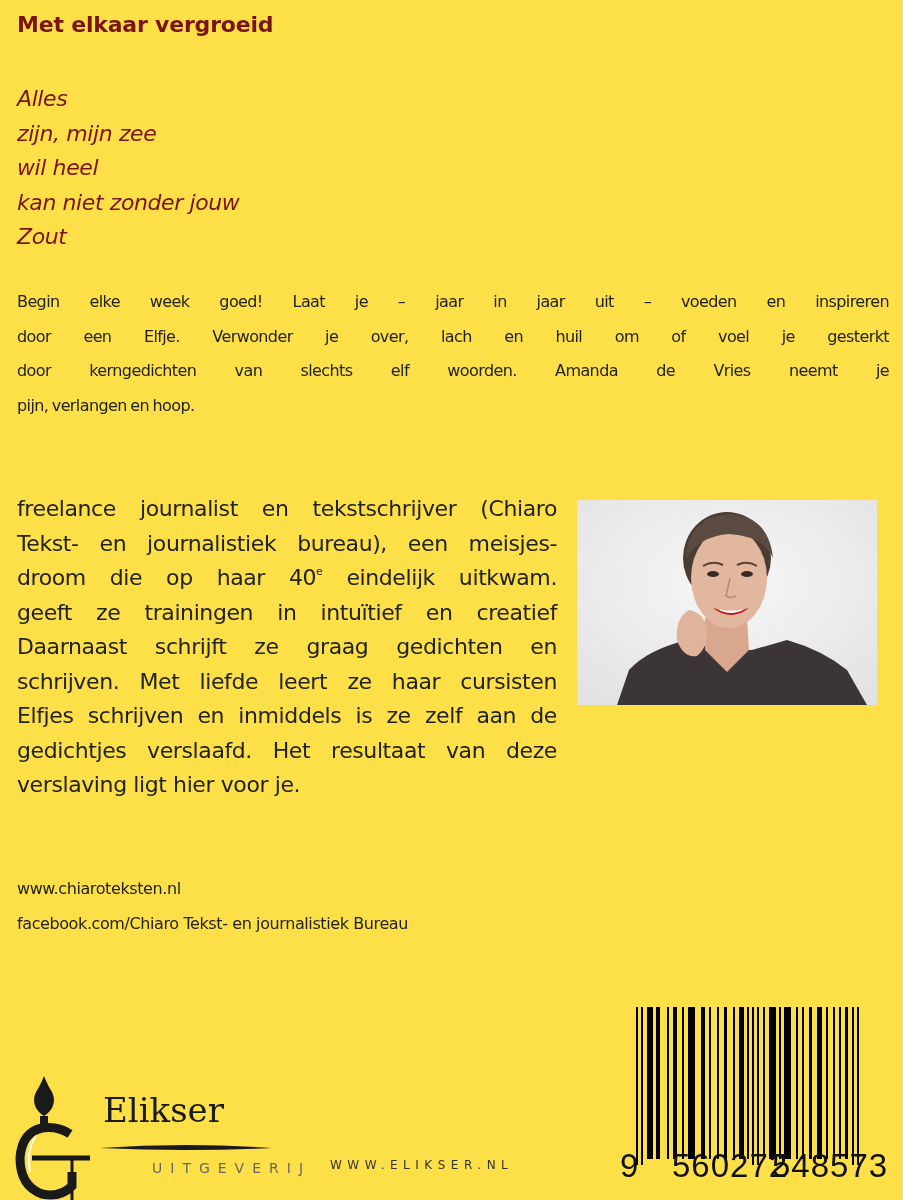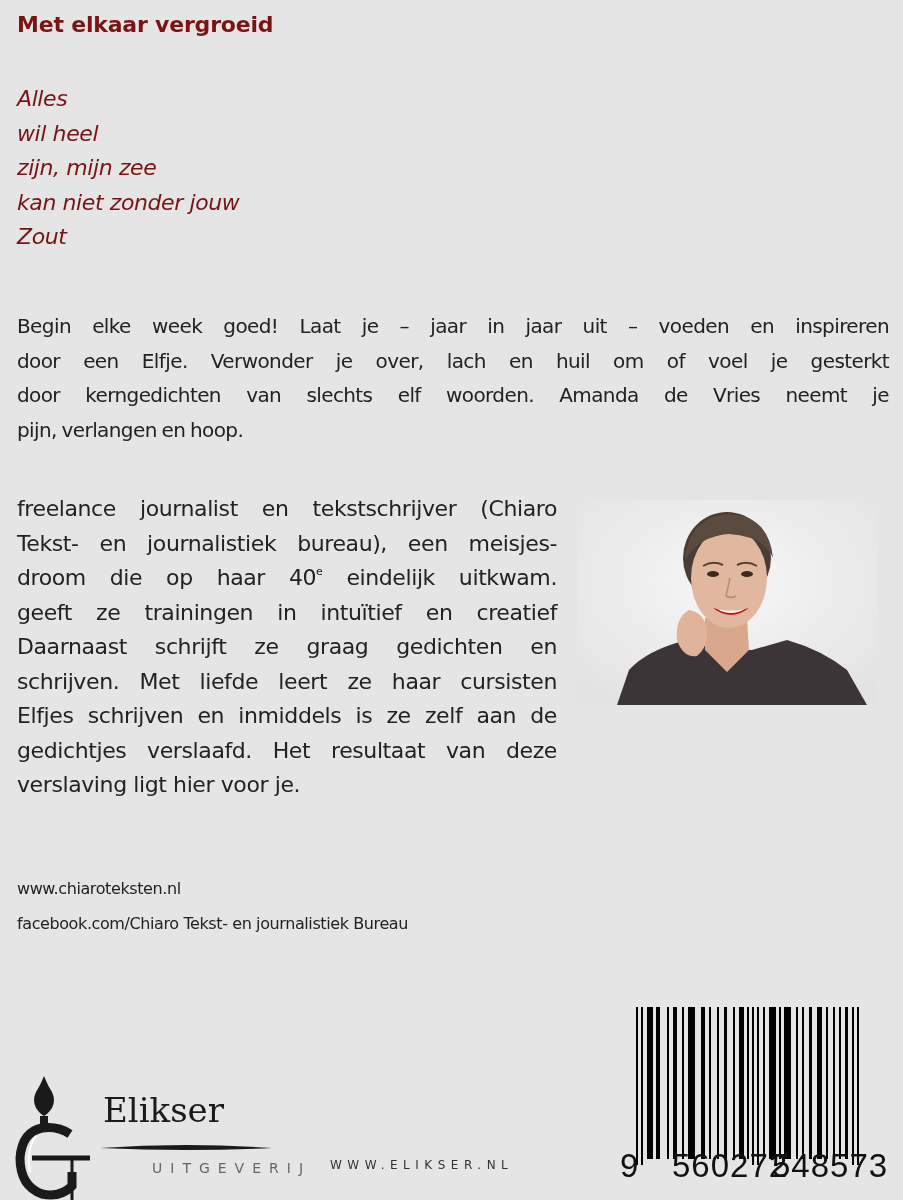--- a/index.html
+++ b/index.html
@@ -11,21 +11,21 @@
       width: 903px;
       height: 1200px;
       position: relative;
       overflow: hidden;
       font-family: "DejaVu Sans", sans-serif;
       color: #1e1e1e;
     }
     .cover {
       position: absolute;
       inset: 0;
-      background: #e5e5e5;
+      background: #fde047;
       text-decoration: underline;
     }
     .poem-title {
       position: absolute;
       left: 17px;
       top: 12px;
       font-size: 22px;
       font-weight: bold;
       color: #7a1414;
       letter-spacing: -0.2px;
@@ -39,27 +39,26 @@
       font-size: 22px;
       line-height: 34.5px;
     }
     .poem div { white-space: nowrap; letter-spacing: -0.4px; }
 
     .blurb {
       position: absolute;
       left: 17px;
       top: 285px;
       width: 872px;
-      font-size: 20px;
+      font-size: 16px;
       line-height: 34.5px;
       text-align: justify;
       letter-spacing: -0.6px;
       word-spacing: -1px;
       color: #222;
-      margin-top: 24px;
     }
     .blurb .line { display: block; text-align-last: justify; white-space: nowrap; }
     .blurb .line.last { text-align-last: left; }
 
     .bio {
       position: absolute;
       left: 17px;
       top: 492px;
       width: 540px;
       font-size: 22px;
@@ -156,22 +155,22 @@
   </style>
 </head>
 <body>
 
 <div class="cover">
 
   <div class="poem-title">Met elkaar vergroeid</div>
 
   <div class="poem">
     <div>Alles</div>
+    <div>zijn, mijn zee</div>
     <div>wil heel</div>
-    <div>zijn, mijn zee</div>
     <div>kan niet zonder jouw</div>
     <div>Zout</div>
   </div>
 
   <div class="blurb">
     <span class="line">Begin elke week goed! Laat je – jaar in jaar uit – voeden en inspireren</span>
     <span class="line">door een Elfje. Verwonder je over, lach en huil om of voel je gesterkt</span>
     <span class="line">door kerngedichten van slechts elf woorden. Amanda de Vries neemt je</span>
     <span class="line last">pijn, verlangen en hoop.</span>
   </div>

